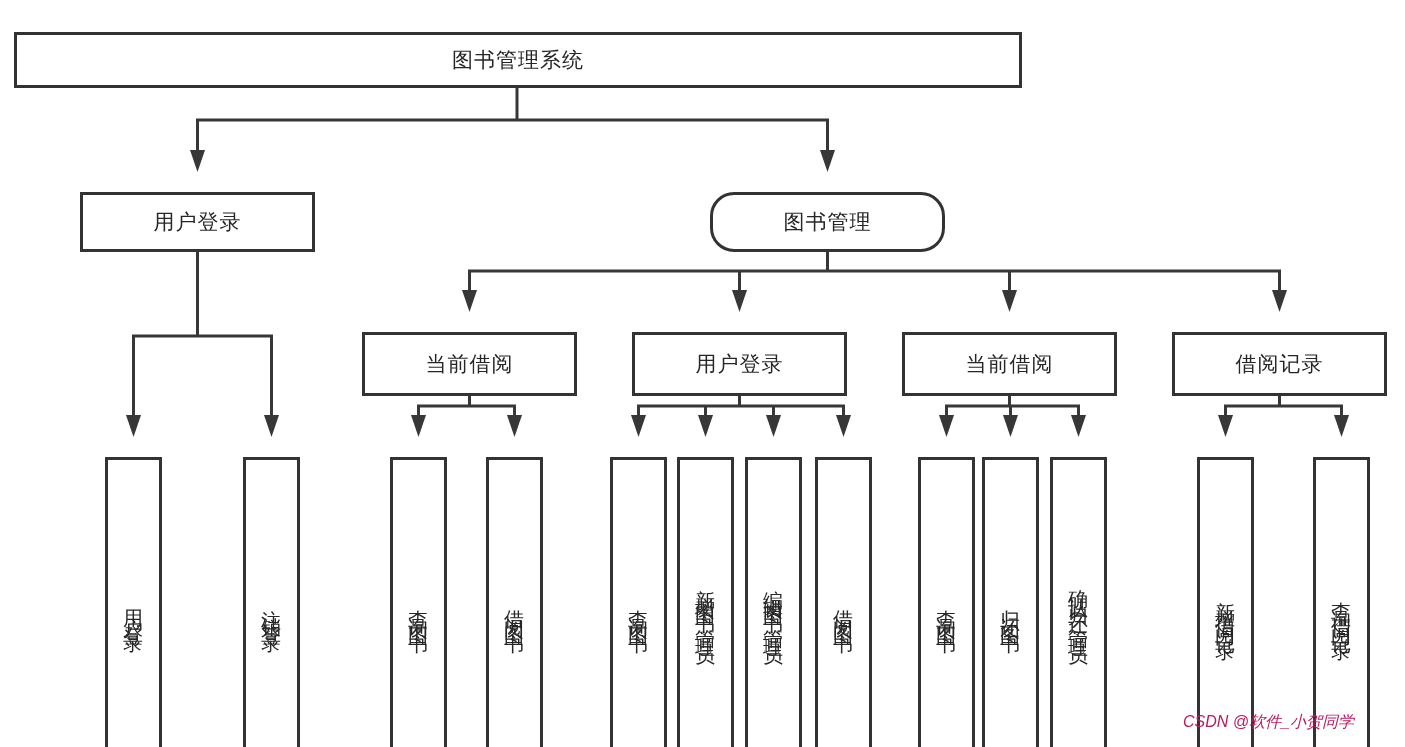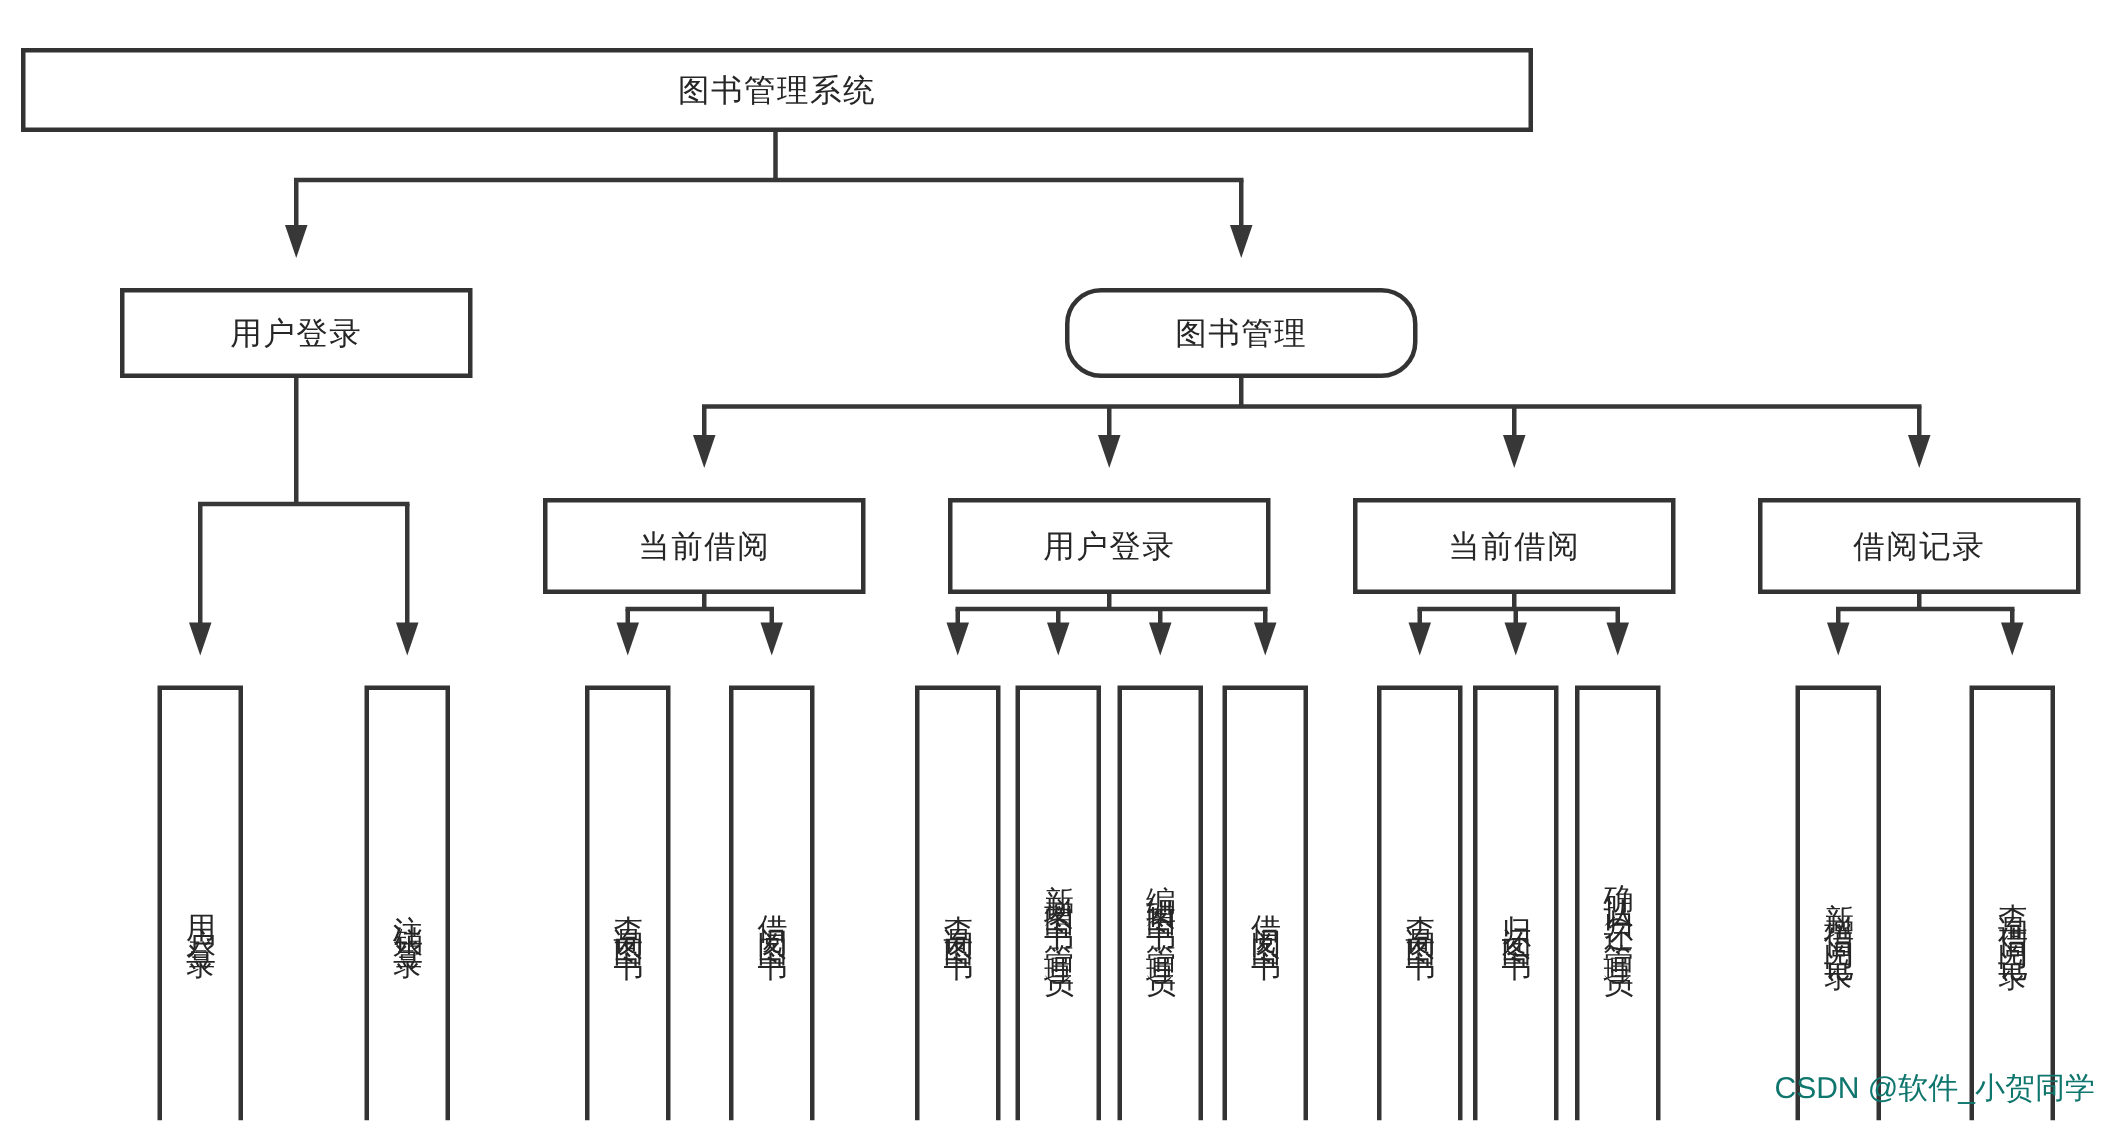--- a/index.html
+++ b/index.html
@@ -59,24 +59,25 @@
   .l8  { left: 815px;  }
   .l9  { left: 918px;  }
   .l10 { left: 982px;  }
   .l11 { left: 1050px; }
   .l12 { left: 1197px; }
   .l13 { left: 1313px; }
   .watermark {
     position: absolute;
     left: 1183px;
     top: 712px;
-    font-size: 20px;
-    color: #0f766e;
+    font-size: 16px;
+    color: #be185d;
     white-space: nowrap;
     z-index: 5;
+    font-style: italic;
   }
 </style>
 </head>
 <body>
 
 <div class="stage">
 
   <svg class="connector-layer" viewBox="0 0 1405 747" xmlns="http://www.w3.org/2000/svg">
     <g stroke="#373737" stroke-width="3" fill="none">
 

